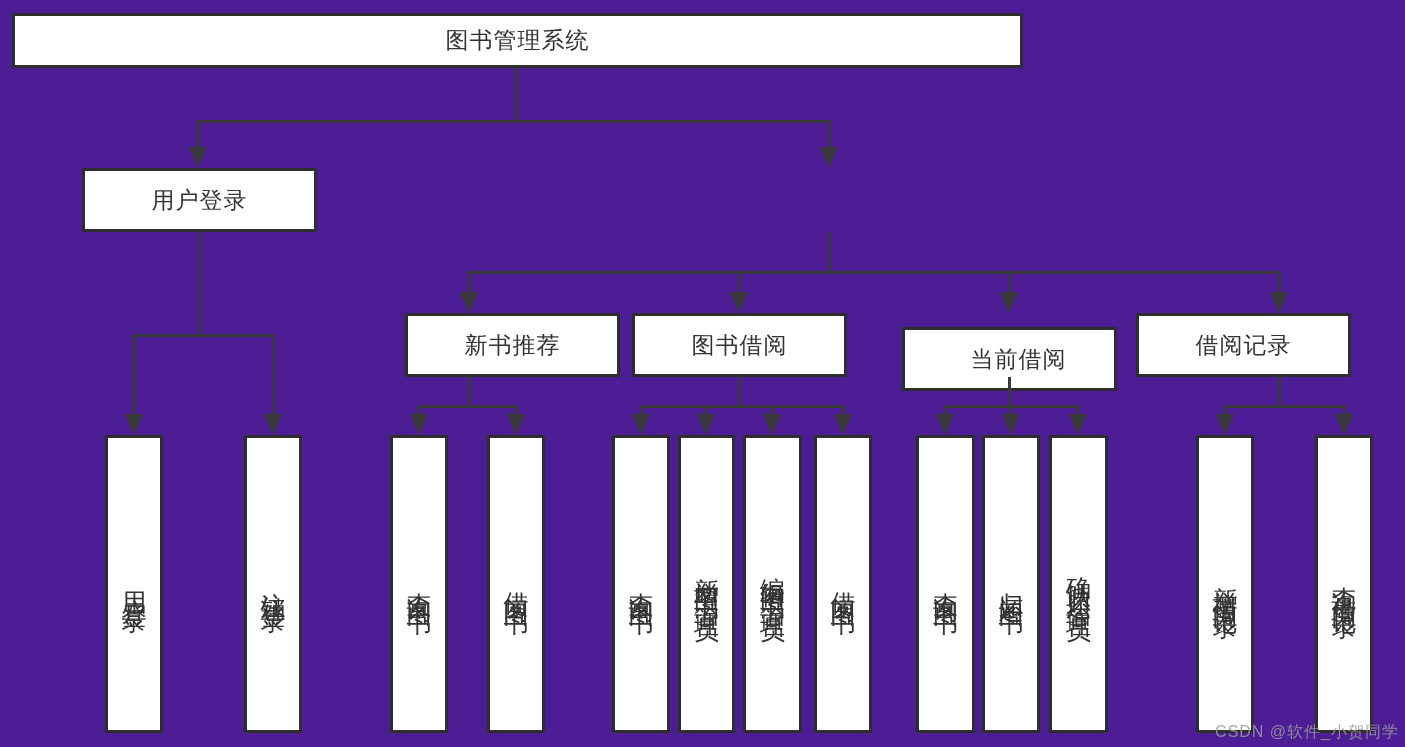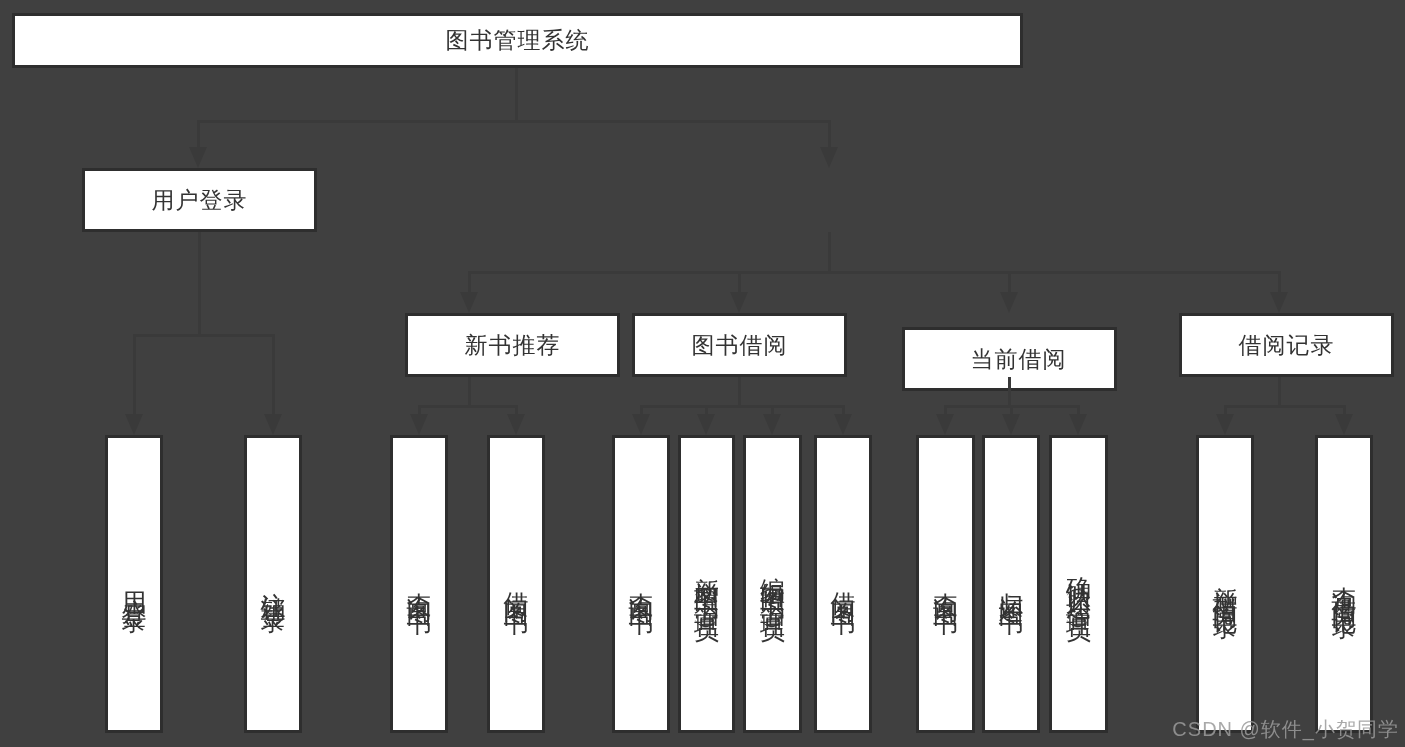--- a/index.html
+++ b/index.html
@@ -1,19 +1,19 @@
 <!DOCTYPE html>
 <html><head>
 <meta charset="utf-8">
 <style>
   html,body { margin:0; padding:0; background:#fff; }
   .stage {
     position:relative;
     width:1405px; height:747px;
-    background:#404040;
+    background:#4c1d95;
     font-family:"Liberation Sans", sans-serif;
     overflow:hidden;
   }
   .node {
     position:absolute;
     border:3px solid #2e2e2e;
     background:#ffffff;
     display:flex;
     align-items:center;
     justify-content:center;
@@ -35,21 +35,21 @@
   .arrow {
     position:absolute;
     width:0; height:0;
     border-left:9px solid transparent;
     border-right:9px solid transparent;
     border-top:21px solid #3a3a3a;
   }
   .watermark {
     position:absolute;
     right:6px; bottom:4px;
-    font-size:20px;
+    font-size:16px;
     color:#9b9b9b;
     opacity:0.85;
     letter-spacing:1px;
   }
 </style>
 </head>
 <body>
 
 <div class="stage">
 
@@ -88,21 +88,21 @@
 
   <div class="node" style="left:362px; top:313px; width:215px; height:64px;margin-left:43px;">
     <span>新书推荐</span>
   </div>
   <div class="node" style="left:632px; top:313px; width:215px; height:64px;text-align:center;">
     <span>图书借阅</span>
   </div>
   <div class="node" style="left:902px; top:327px; width:215px; height:64px;padding-left:18px;">
     <span>当前借阅</span>
   </div>
-  <div class="node" style="left:1179px; top:313px; width:215px; height:64px;text-align:right;">
+  <div class="node" style="left:1136px; top:313px; width:215px; height:64px;text-align:right;">
     <span>借阅记录</span>
   </div>
 
   <div class="vline" style="left:468px; top:377px; height:30px;"></div>
   <div class="hline" style="left:419px; top:405px; width:98px;"></div>
   <div class="vline" style="left:418px; top:405px; height:10px;"></div>
   <div class="arrow" style="left:410px; top:414px;"></div>
   <div class="vline" style="left:515px; top:405px; height:10px;"></div>
   <div class="arrow" style="left:507px; top:414px;"></div>
 

